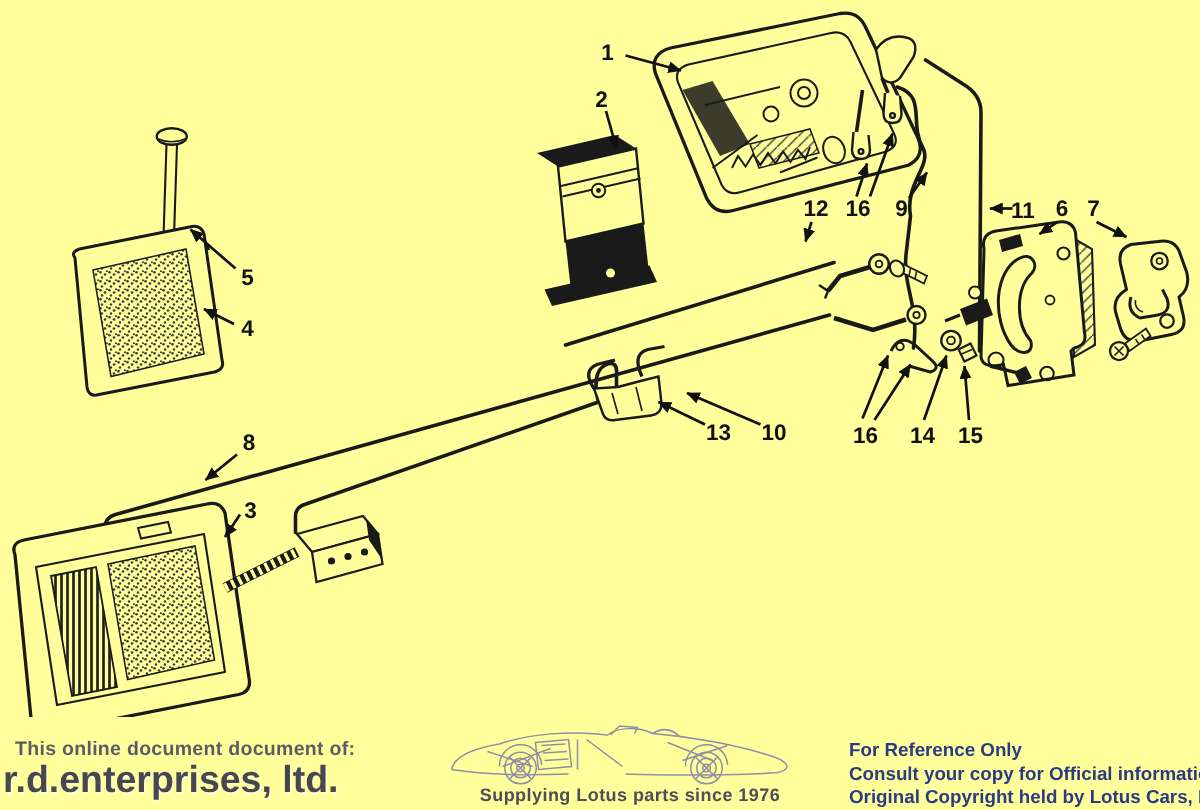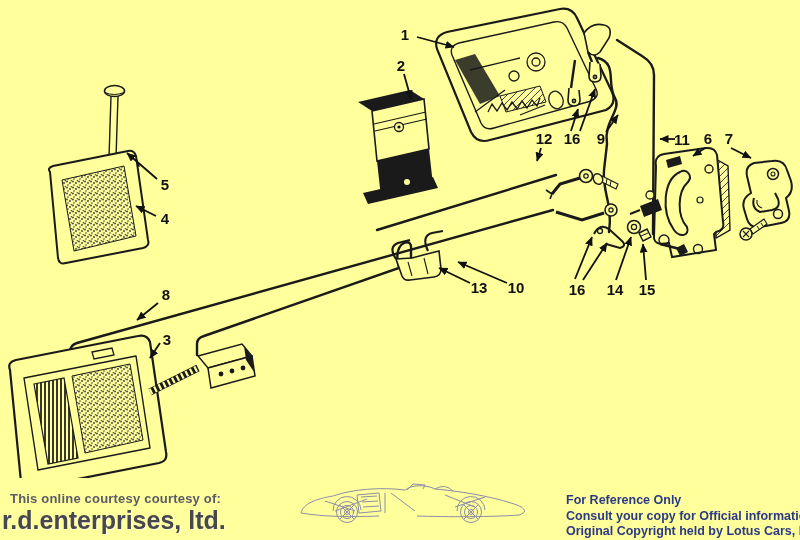--- a/index.html
+++ b/index.html
@@ -245,41 +245,42 @@
       <text class="callout" x="601" y="144">9</text>
       <text class="callout" x="682" y="145">11</text>
       <text class="callout" x="708" y="144">6</text>
       <text class="callout" x="729" y="144">7</text>
       <text class="callout" x="577" y="295">16</text>
       <text class="callout" x="615" y="295">14</text>
       <text class="callout" x="647" y="295">15</text>
     </g>
   </svg>
 
-  <div class="courtesy">This online courtesy courtesy of:</div>
+  <div class="courtesy">This online document document of:</div>
   <div class="company">r.d.enterprises, ltd.</div>
 
   <svg class="carbox" width="248" height="44" viewBox="0 0 248 44">
     <g fill="none" stroke="#8e8ea6" stroke-width="1">
       <path d="M 6,32 C 8,23 20,18 38,15 C 58,8 86,6 110,9 C 116,4 130,3 140,8 C 164,10 194,15 216,22 C 230,26 234,31 224,34"></path>
       <path d="M 6,32 C 30,36 58,36 84,35 M 122,35 C 150,36 200,36 224,34"></path>
       <path d="M 112,9 L 118,3 L 130,4 L 128,8"></path>
       <path d="M 140,8 Q 150,2 158,10"></path>
       <path d="M 38,30 A 14,14 0 0 1 66,29 M 162,30 A 14,14 0 0 1 190,29"></path>
       <path d="M 62,14 L 84,12 L 86,30 L 64,32 Z M 66,16 L 82,15 M 67,21 L 83,20 M 68,26 L 84,25"></path>
       <path d="M 30,20 L 60,30 M 40,30 L 72,18 M 90,12 L 90,32 M 96,12 L 120,30 M 150,14 L 180,26 M 160,26 L 190,16"></path>
       <circle cx="52" cy="31" r="10.5"></circle>
         <circle cx="52" cy="31" r="6.5"></circle>
         <circle cx="52" cy="31" r="2.5"></circle>
       <circle cx="176" cy="31" r="10.5"></circle>
         <circle cx="176" cy="31" r="6.5"></circle>
         <circle cx="176" cy="31" r="2.5"></circle>
       <path d="M 45,24 L 59,38 M 59,24 L 45,38 M 169,24 L 183,38 M 183,24 L 169,38"></path>
     </g>
   </svg>
+  <div class="tagline">Supplying Lotus parts since 1976</div>
 
   <div class="refnote">
     <div>For Reference Only</div>
     <div>Consult your copy for Official information.</div>
     <div>Original Copyright held by Lotus Cars, Ltd.</div>
   </div>
 
 </div>
 
 </body></html>

